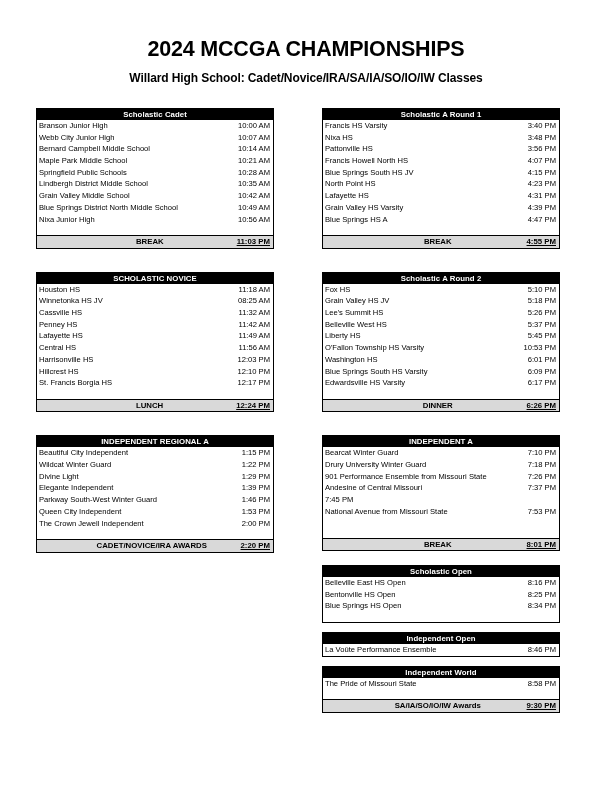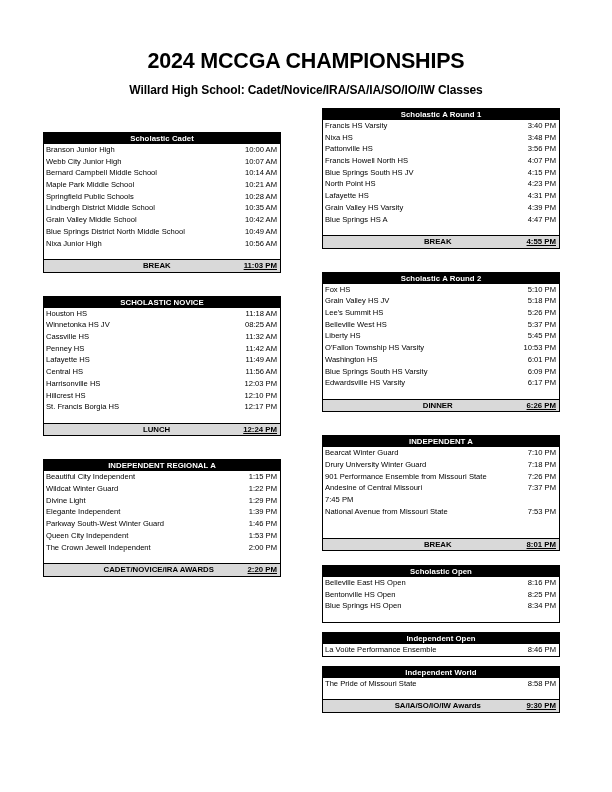--- a/index.html
+++ b/index.html
@@ -14,21 +14,21 @@
     height: 792px;
     font-family: "Liberation Sans", sans-serif;
     color: #000000;
     position: relative;
     overflow: hidden;
   }
 
   .page {
     width: 612px;
     height: 792px;
-    padding: 12px;
+    padding: 0;
     position: relative;
   }
 
   
   .doc-header {
     text-align: center;
     padding-top: 38px;
   }
   .doc-title {
     font-size: 21.5px;
@@ -48,21 +48,21 @@
   .columns {
     position: absolute;
     top: 108px;
     left: 0;
     width: 612px;
   }
   .col {
     position: absolute;
     width: 238px;
   }
-  .col-left  { left: 43px; margin-top: 24px; }
+  .col-left  { left: 36px; }
   .col-right { left: 322px; }
 
   
   .block {
     border: 1px solid #000;
     background: #fff;
     margin-bottom: 0;
   }
 
   .block-head {

